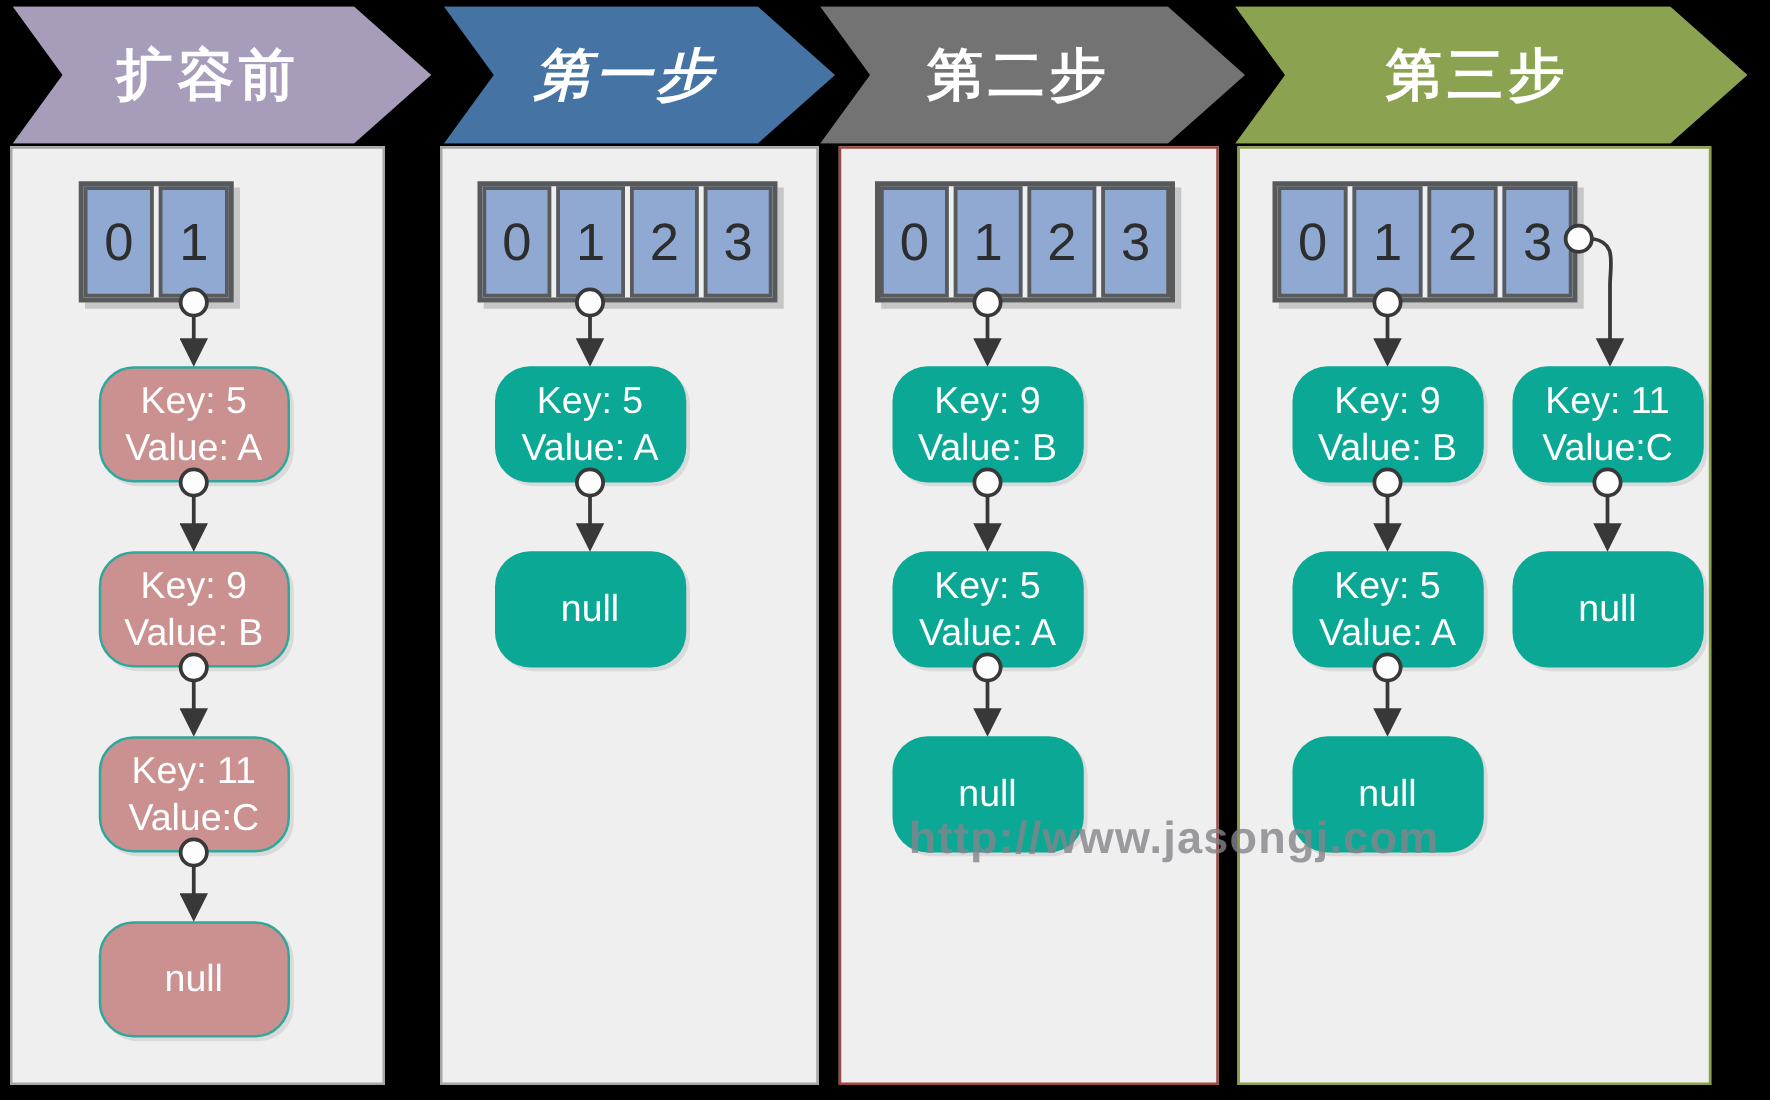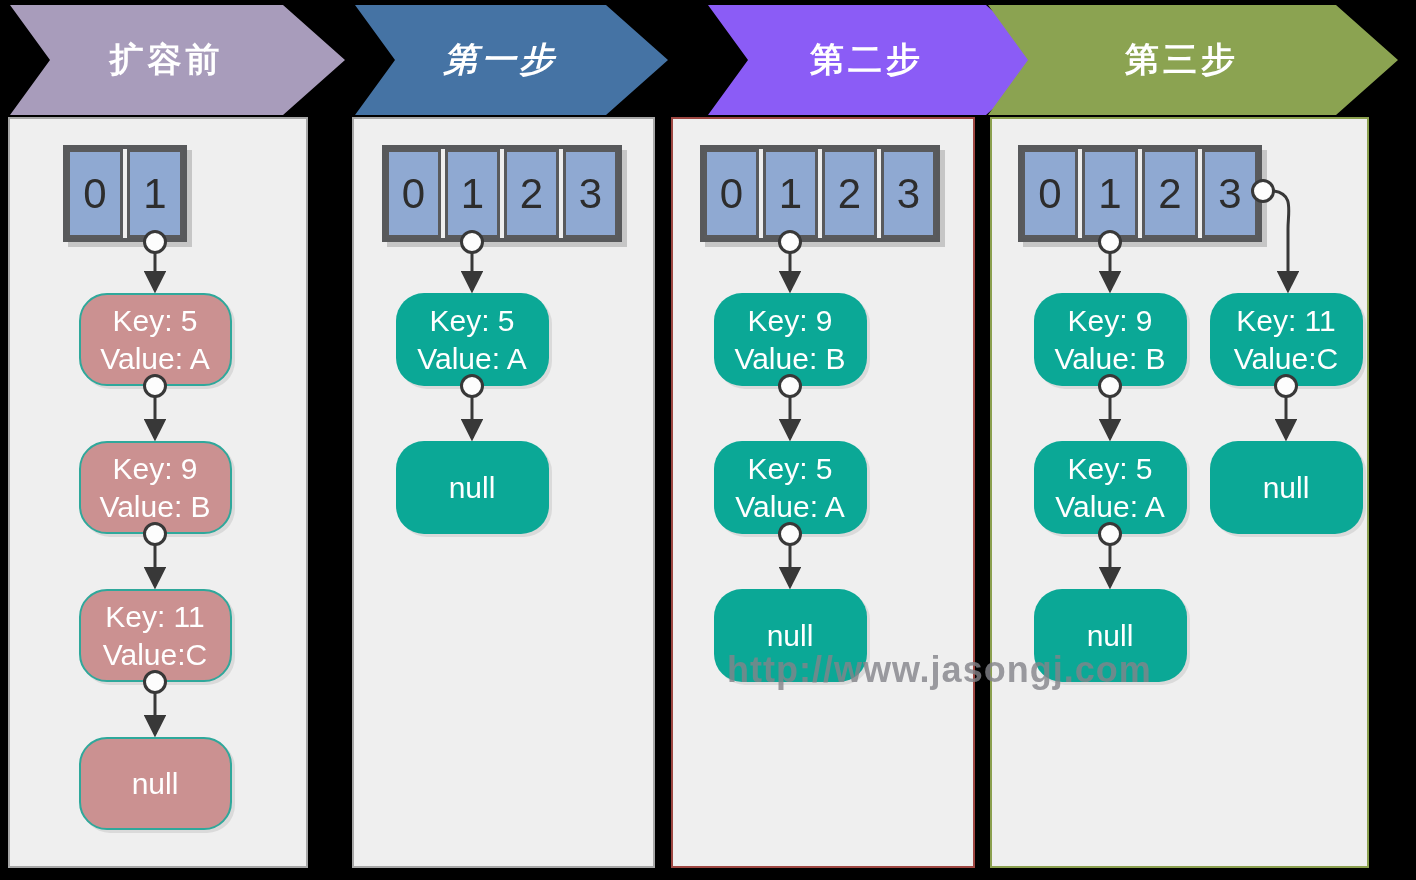--- a/index.html
+++ b/index.html
@@ -6,21 +6,21 @@
   body{
     width:1416px;height:880px;background:#000;position:relative;overflow:hidden;
     font-family:"Liberation Sans","DejaVu Sans",sans-serif;
   }
   .banner{
     position:absolute;top:5px;height:110px;z-index:2;
     display:flex;align-items:center;justify-content:center;
     clip-path:polygon(0% 0%, calc(100% - 62px) 0%, 100% 50%, calc(100% - 62px) 100%, 0% 100%, 40px 50%);
   }
   .banner .title{
-    color:#fff;font-size:34px;font-weight:bold;letter-spacing:4px;padding-right:22px;white-space:nowrap;
+    color:#fff;font-size:45px;font-weight:bold;letter-spacing:4px;padding-right:22px;white-space:nowrap;
   }
   .panel{
     position:absolute;top:117px;height:751px;background:#efefef;
     border-width:2px;border-style:solid;box-sizing:border-box;z-index:1;
   }
   .barray{
     position:absolute;top:145px;display:flex;gap:4px;background:#efefef;
     border:4px solid #58595b;box-shadow:5px 5px 0 #c6c6c6;z-index:3;
   }
   .cell{
@@ -80,21 +80,21 @@
       <div class="cell" style="width: 55px;">2</div>
       <div class="cell" style="width: 55px;">3</div>
     </div>
     <div class="node teal" style="left: 395.5px; top: 293px;">
       <div>Key: 5</div>
       <div>Value: A</div>
     </div>
     <div class="node teal" style="left: 395.5px; top: 441px;">
       <div>null</div>
     </div>
-    <div class="banner" style="left: 708px; width: 340px; background: #8b5cf6;">
+    <div class="banner" style="left: 656px; width: 340px; background: #737373;">
       <div class="title">第二步</div>
     </div>
     <div class="panel" style="left: 671px; width: 304px; border-color: rgb(158, 71, 66);"></div>
     <div class="barray" style="left: 700px;">
       <div class="cell" style="width: 55px;">0</div>
       <div class="cell" style="width: 55px;">1</div>
       <div class="cell" style="width: 55px;">2</div>
       <div class="cell" style="width: 55px;">3</div>
     </div>
     <div class="node teal" style="left: 713.5px; top: 293px;">

